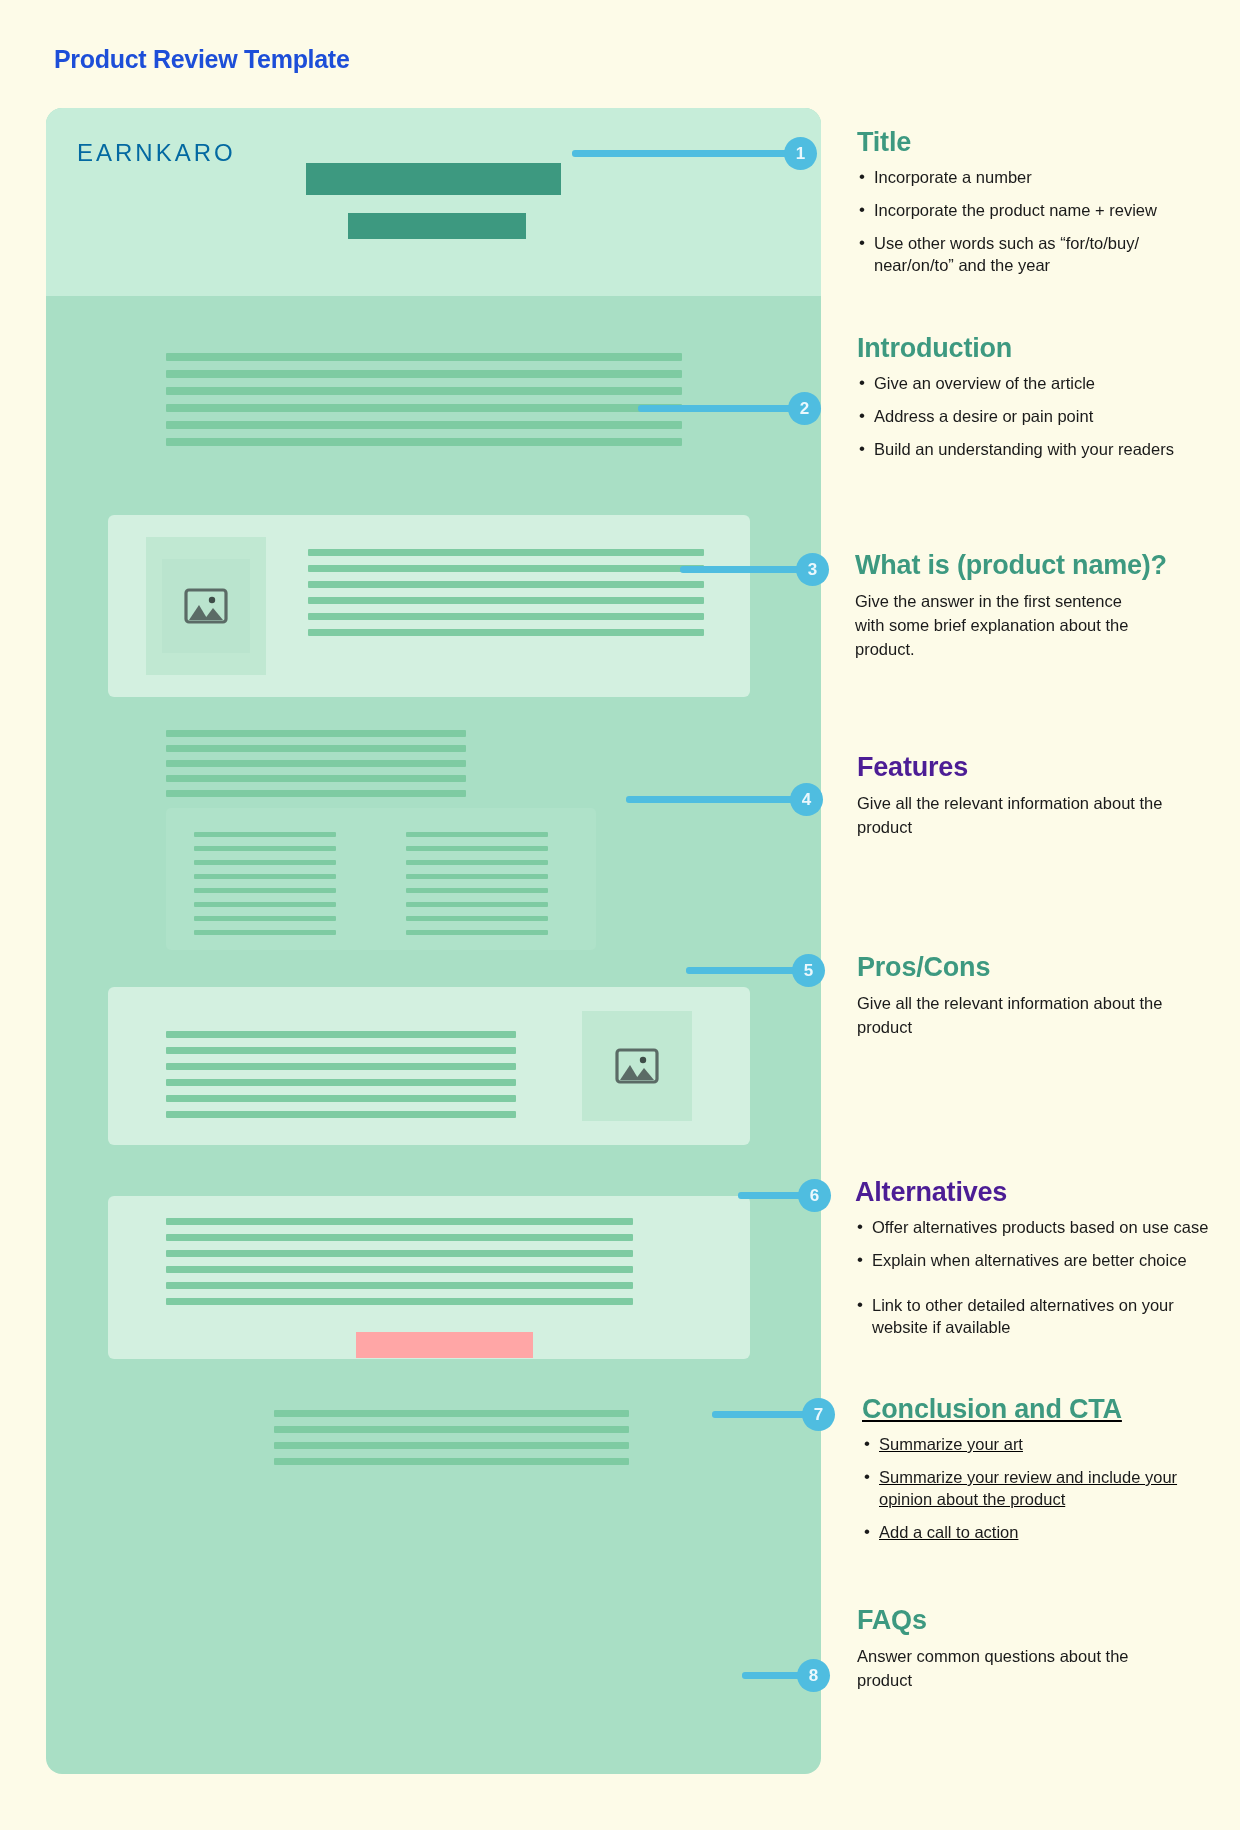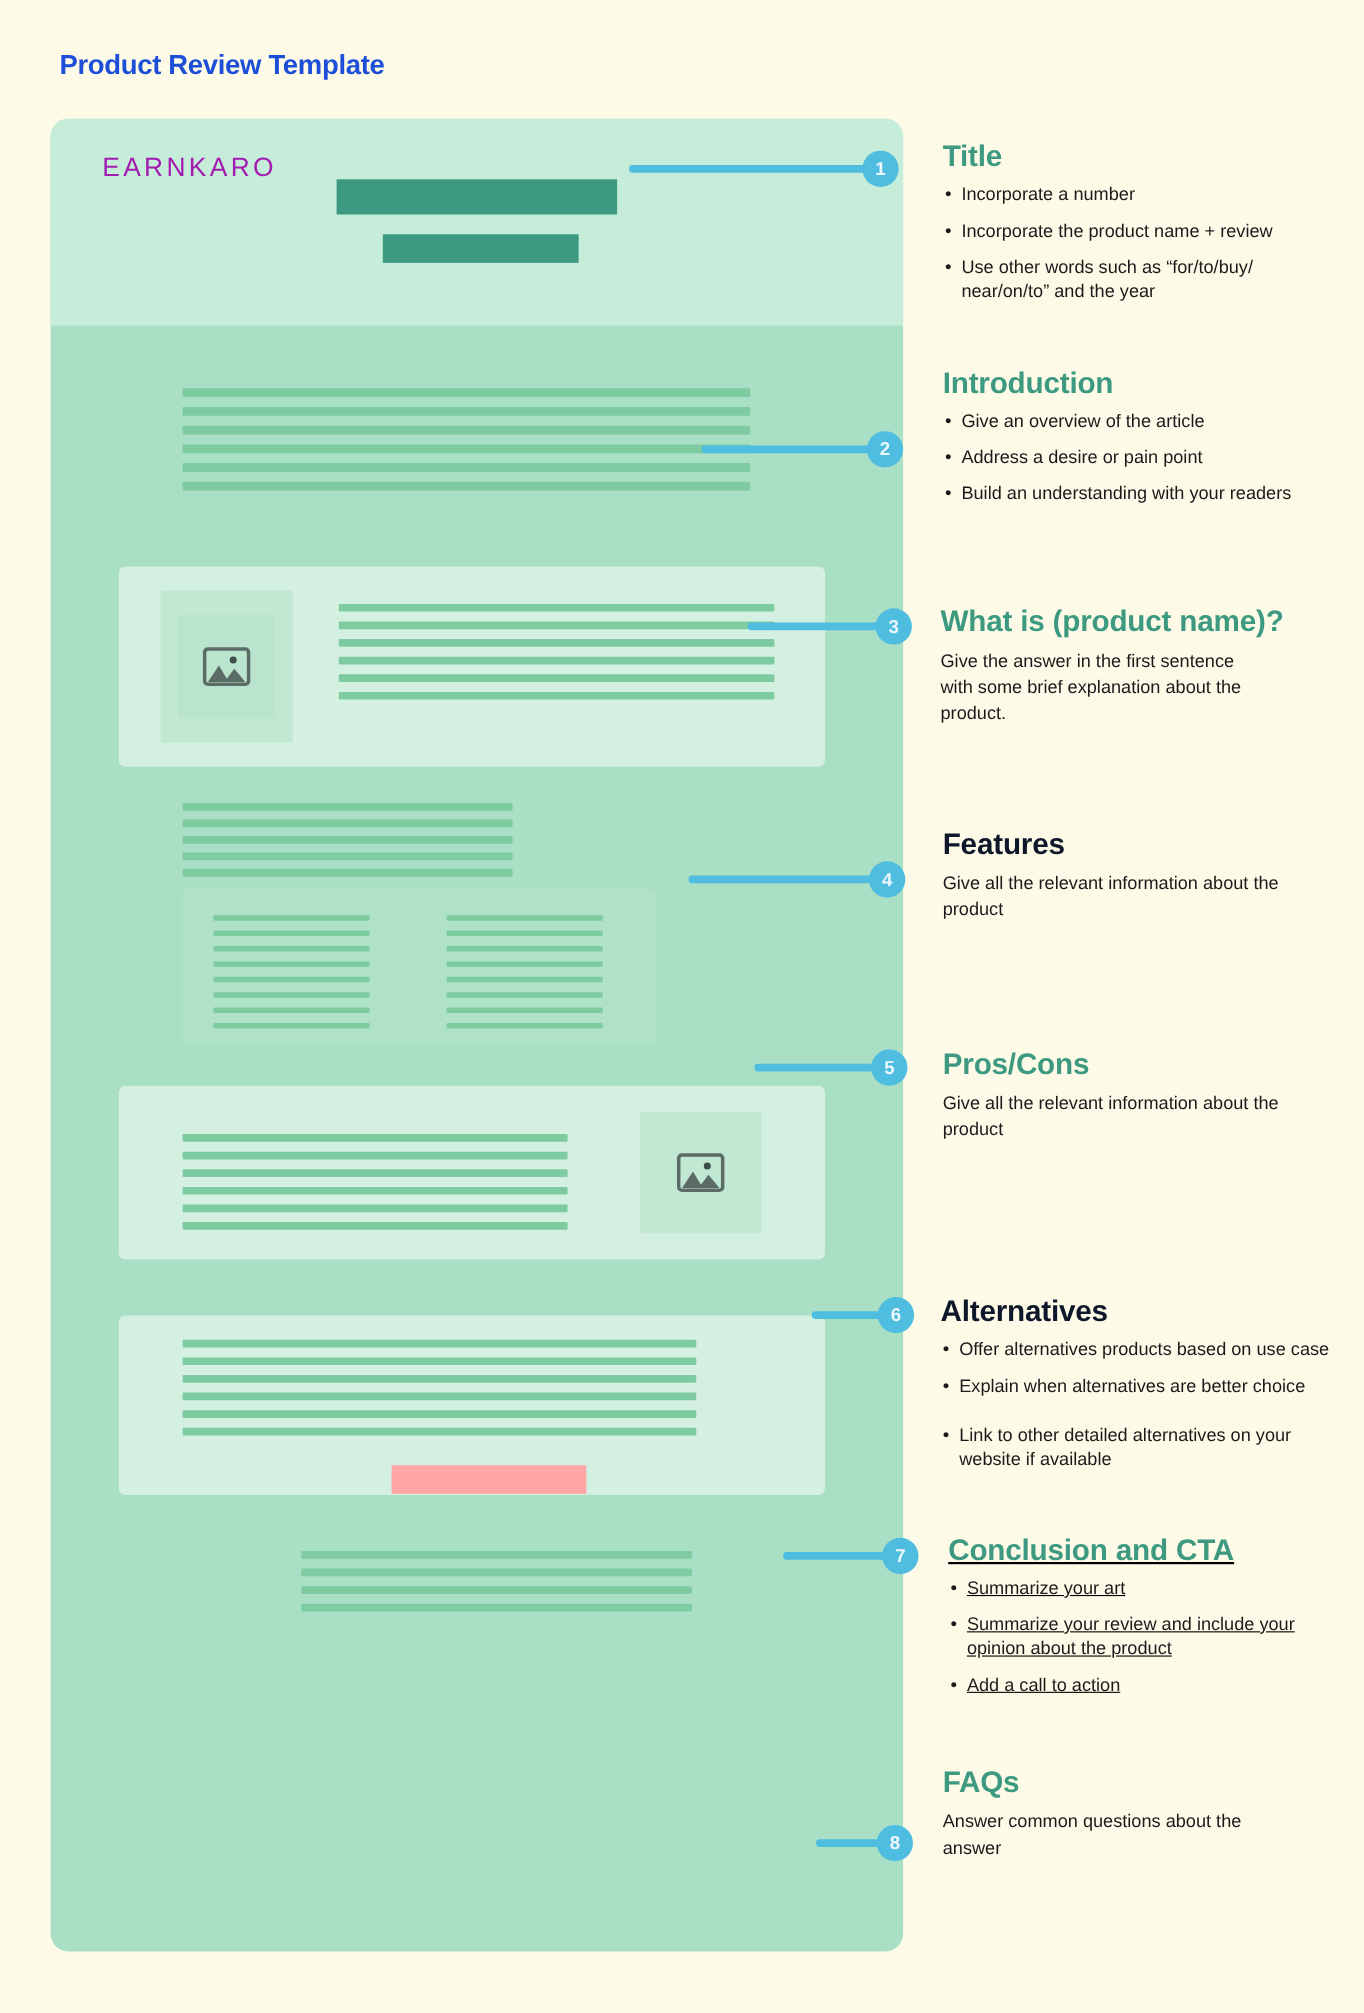--- a/index.html
+++ b/index.html
@@ -25,23 +25,22 @@
     background: #A9DFC5;
     border-radius: 16px;
   }
   .mock-header {
     position: absolute; left: 0; top: 0; width: 100%; height: 188px;
     background: #C6EDD9;
     border-radius: 16px 16px 0 0;
   }
   .brand {
     position: absolute; left: 31px; top: 31px;
-    font-size: 24px; letter-spacing: 3px; color: #a21caf;
+    font-size: 24px; letter-spacing: 3px; color: #0369a1;
     font-weight: normal;
-    margin-left: 16px;
   }
   .title-bar-1 {
     position: absolute; left: 260px; top: 55px;
     width: 255px; height: 32px; background: #3D9980;
   }
   .title-bar-2 {
     position: absolute; left: 302px; top: 105px;
     width: 178px; height: 26px; background: #3D9980;
   }
 
@@ -128,21 +127,21 @@
   .faq .ln { height: 7px; width: 355px; margin-bottom: 9px; }
 
   
   .annotations { position: absolute; left: 0; top: 0; width: 1240px; height: 1830px; }
   .ann { position: absolute; }
   .ann h2 {
     font-size: 27px; font-weight: bold; margin-bottom: 9px;
     letter-spacing: -0.2px;
   }
   .ann.dark h2 { color: #3D9980; }
-  .ann.light h2 { color: #0f172a; }
+  .ann.light h2 { color: #4c1d95; }
   .ann ul { list-style: none; }
   .ann li {
     position: relative; padding-left: 17px;
     font-size: 16.5px; line-height: 1.33; color: #1A1A1A;
     margin-bottom: 11px;
   }
   .ann li::before {
     content: "•"; position: absolute; left: 2px; top: -1px;
     font-size: 17px; color: #1A1A1A;
   }
@@ -348,16 +347,16 @@
     <h2>Conclusion and CTA</h2>
     <ul style="margin-top:4px;">
       <li>Summarize your art</li>
       <li style="width:330px;">Summarize your review and include your opinion about the product</li>
       <li>Add a call to action</li>
     </ul>
   </div>
 
   <div class="ann dark" style="left:857px; top:1605px; width:340px;">
     <h2>FAQs</h2>
-    <p style="width:300px; margin-top:6px;">Answer common questions about the answer</p>
+    <p style="width:300px; margin-top:6px;">Answer common questions about the product</p>
   </div>
 
 </div>
 
 </body></html>

